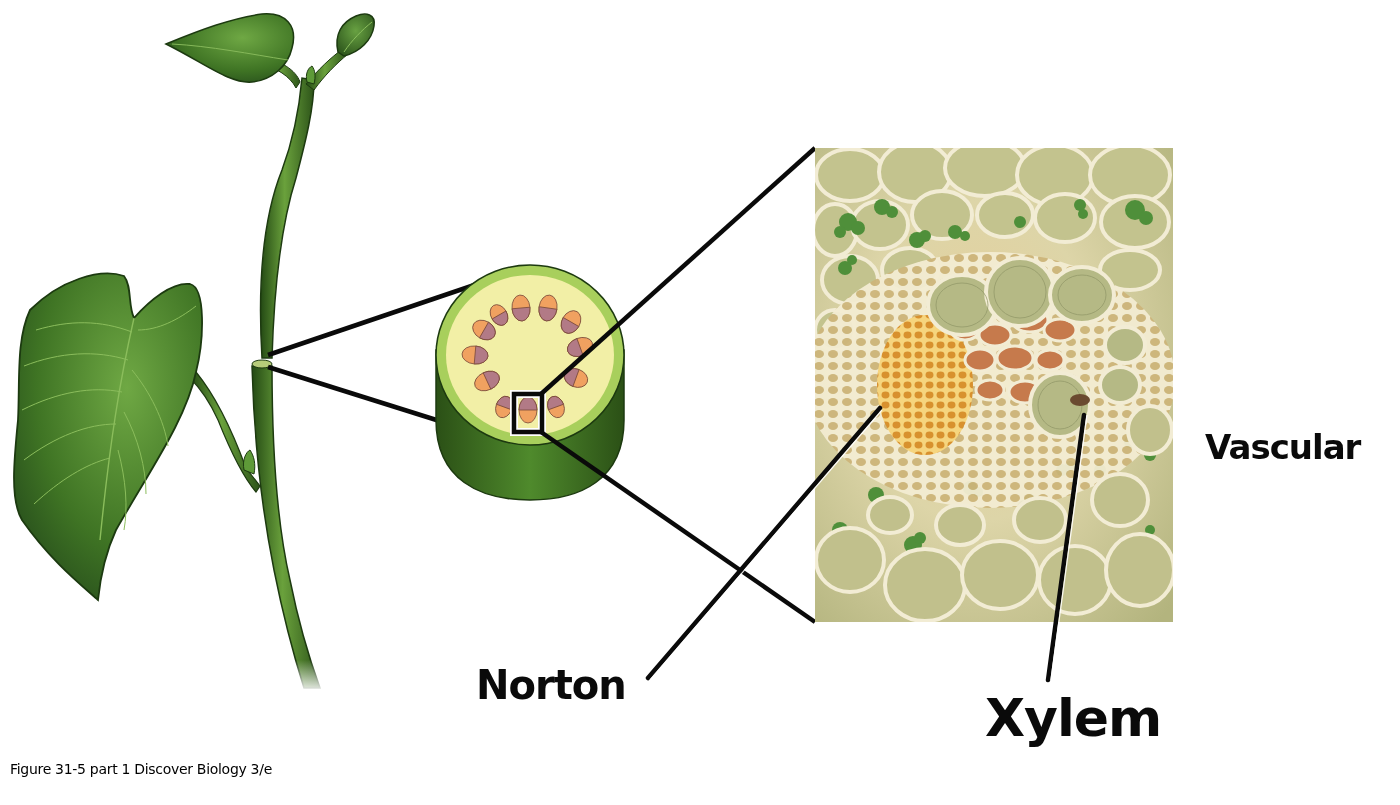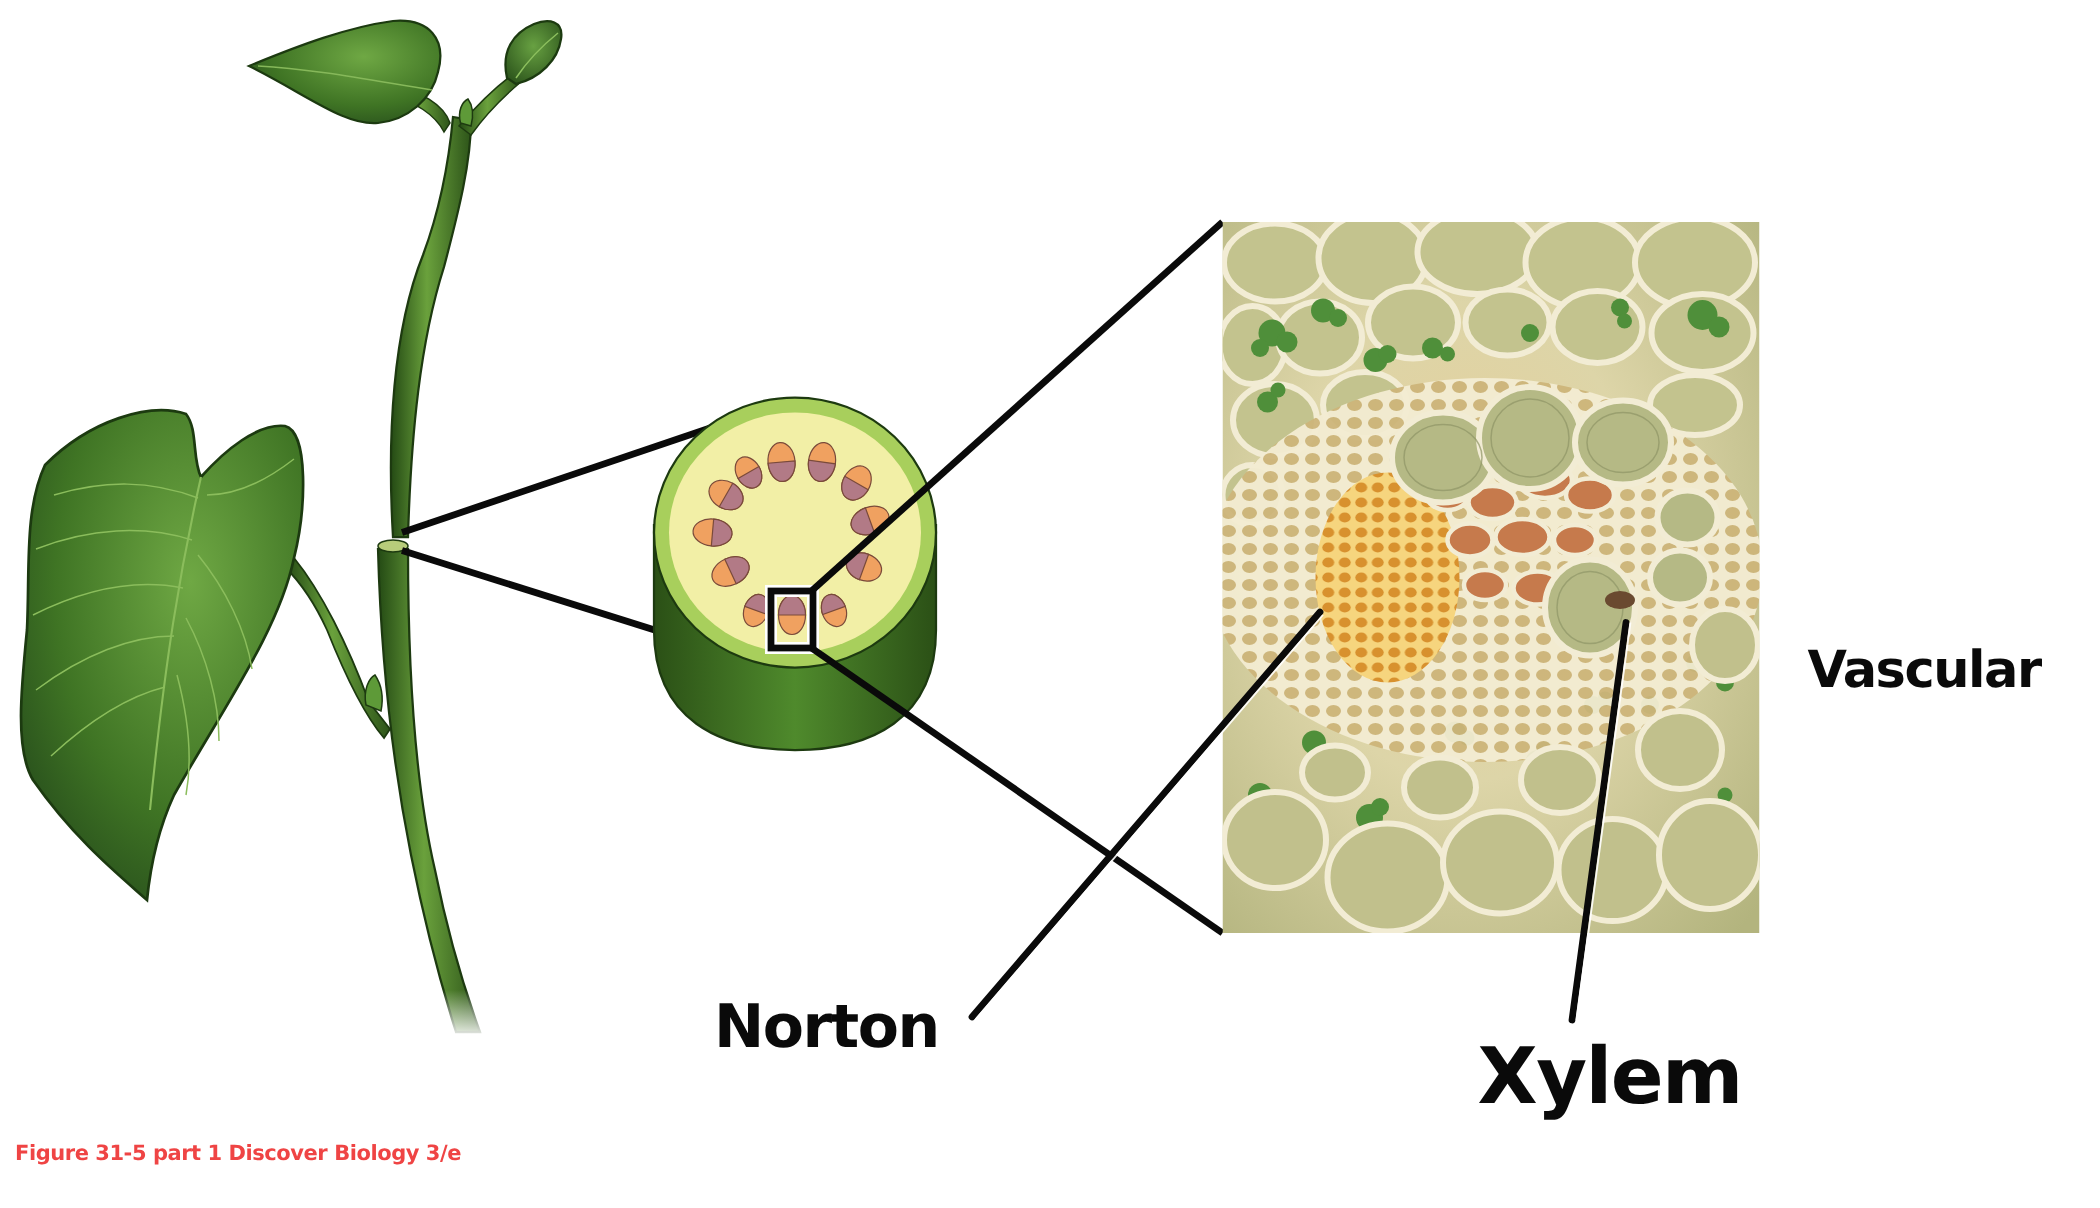--- a/index.html
+++ b/index.html
@@ -2,21 +2,21 @@
 <html><head>
   <meta charset="utf-8">
   <style>
     html, body { margin: 0; padding: 0; background: #ffffff; }
     body { width: 1400px; height: 805px; position: relative; overflow: hidden; font-family: "Liberation Sans", sans-serif; }
     .canvas { position: absolute; left: 0; top: 0; width: 1400px; height: 805px; }
     .label { position: absolute; font-family: "DejaVu Sans", sans-serif; font-weight: bold; color: #0a0a0a; letter-spacing: -1px; }
     .lbl-phloem { left: 476px; top: 662px; font-size: 40px; }
     .lbl-xylem { left: 985px; top: 688px; font-size: 52px; }
     .lbl-vascular { left: 1205px; top: 398px; font-size: 34px; line-height: 50px; margin-top: 24px; }
-    .caption { position: absolute; left: 10px; top: 759px; font-family: "DejaVu Sans", sans-serif; font-weight: bold; font-size: 14px; line-height: 21px; color: #ef4444; letter-spacing: -0.3px; }
+    .caption { position: absolute; left: 10px; top: 759px; font-family: "DejaVu Sans", sans-serif; font-weight: normal; font-size: 14px; line-height: 21px; color: #000000; letter-spacing: -0.3px; }
   </style>
 </head>
 <body>
 
 <svg class="canvas" viewBox="0 0 1400 805" width="1400" height="805" xmlns="http://www.w3.org/2000/svg">
   <defs>
     <linearGradient id="stemG" x1="0" x2="1" y1="0" y2="0">
       <stop offset="0" stop-color="#244a14"></stop>
       <stop offset="0.45" stop-color="#6aa13c"></stop>
       <stop offset="1" stop-color="#2d5419"></stop>

